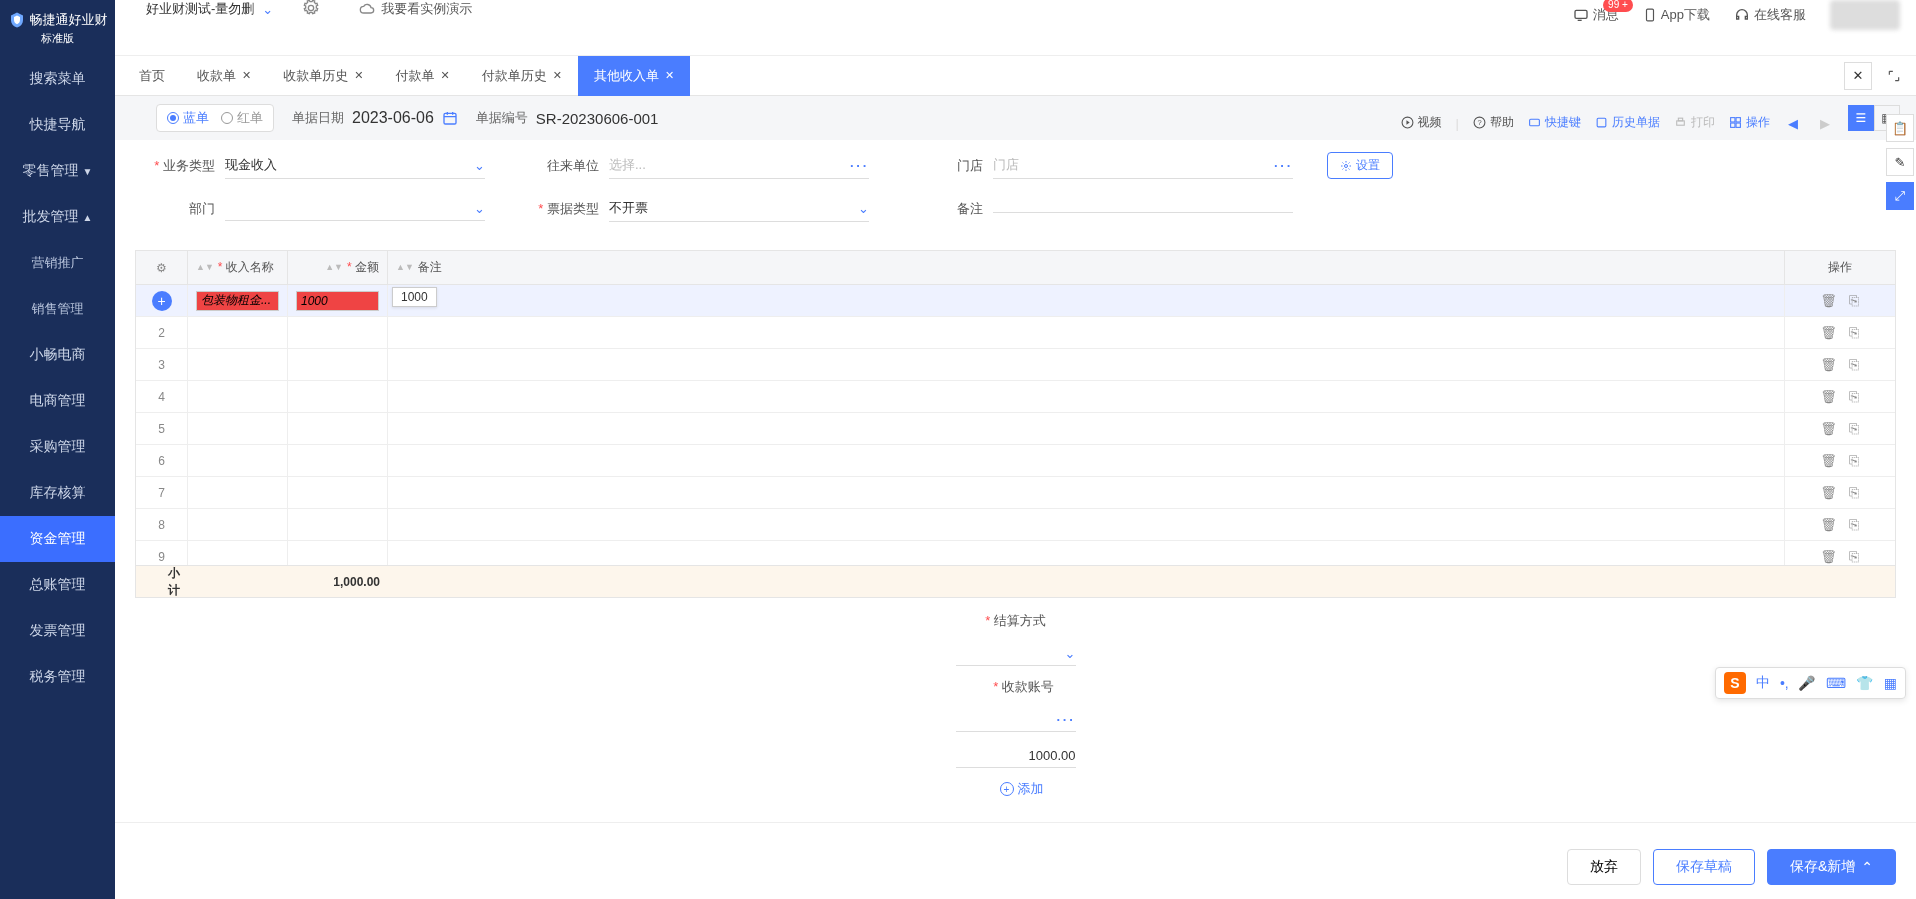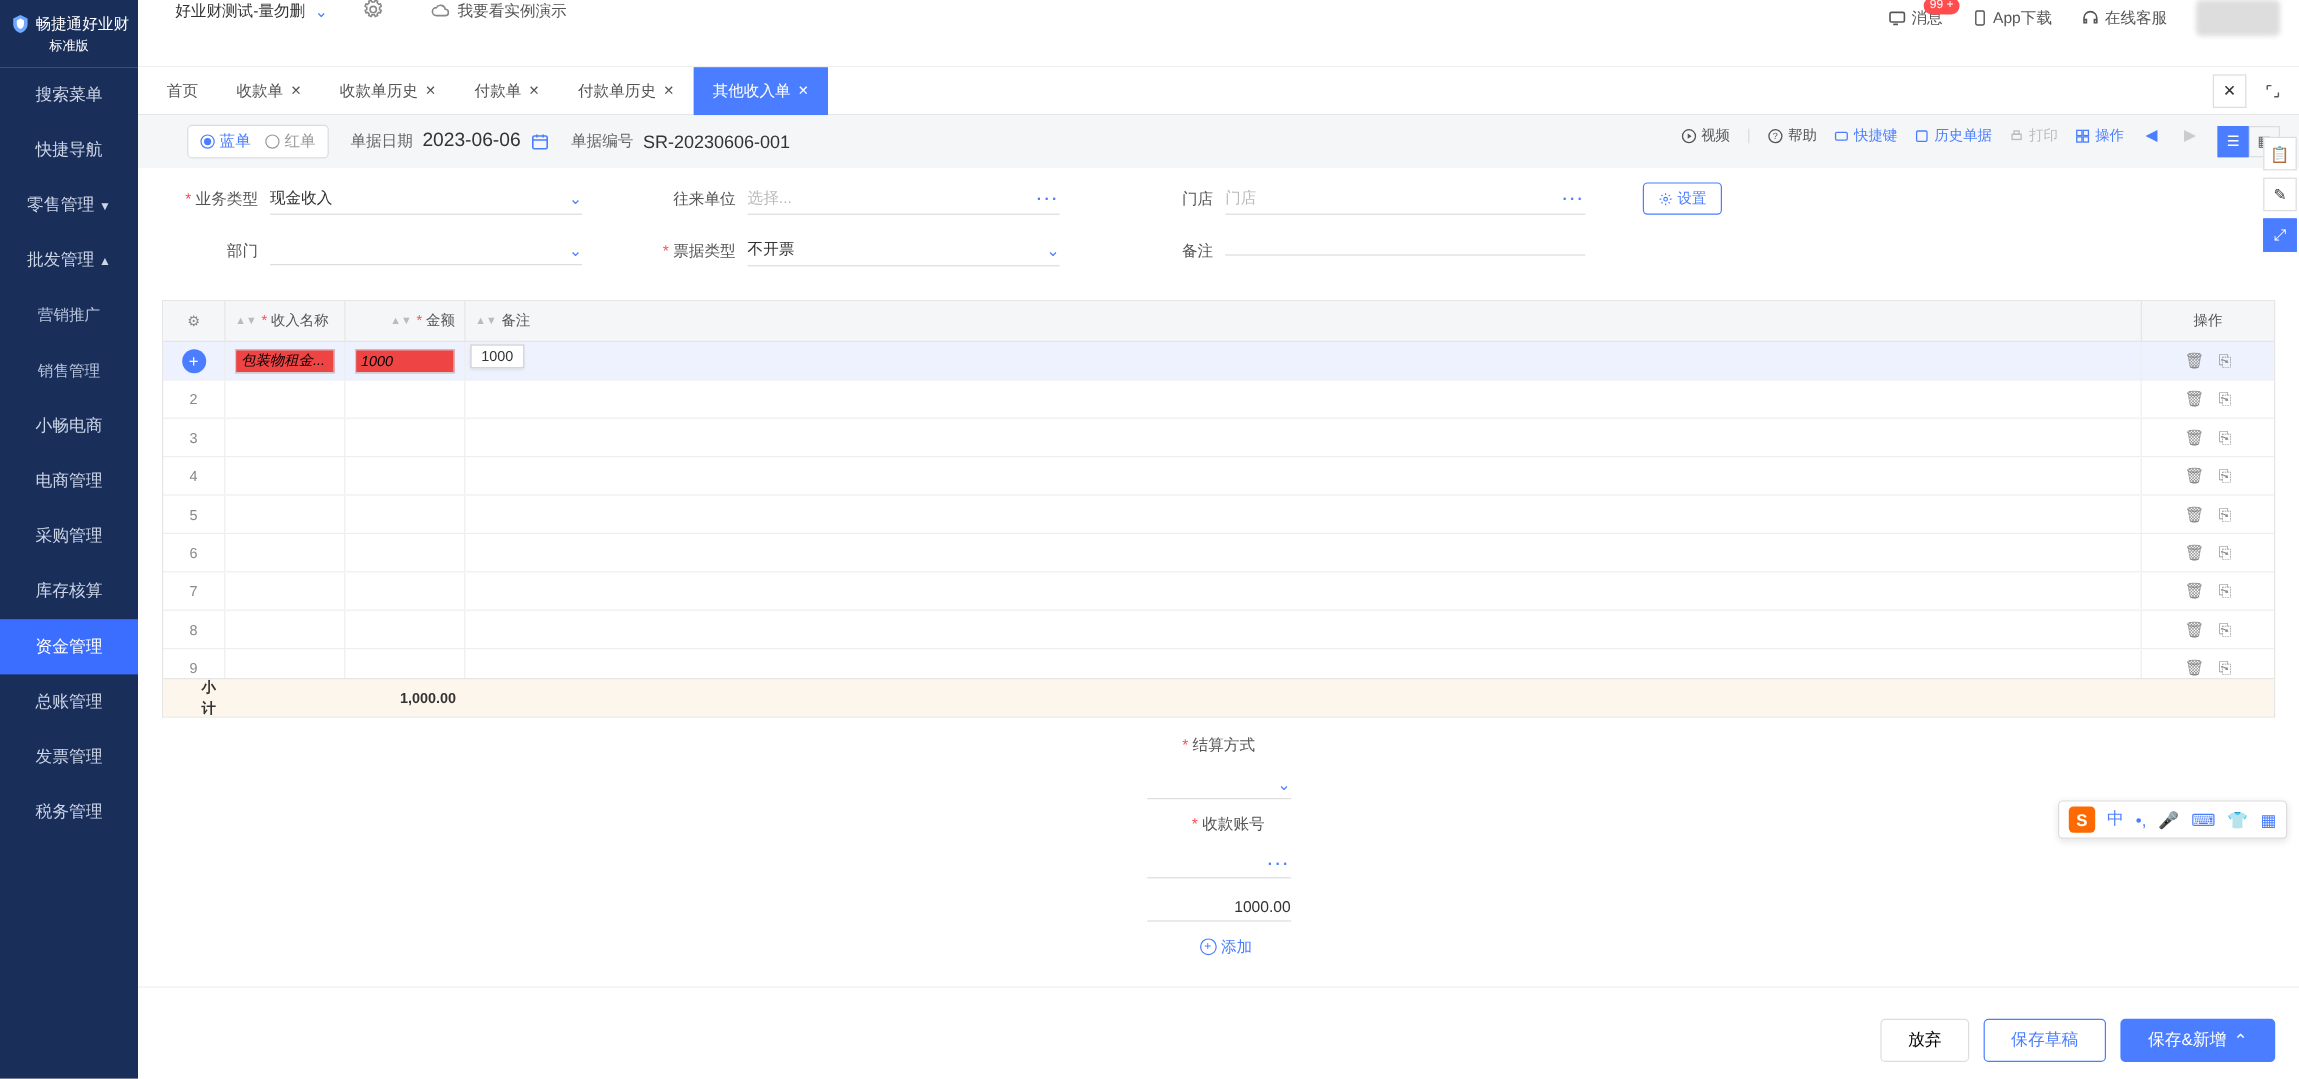--- a/index.html
+++ b/index.html
@@ -42,32 +42,32 @@
 .doc-toolbar { height:44px; background:#f5f6f8; display:flex; align-items:center; padding:0 16px; gap:18px; font-size:13px; }
 .radio-group { background:#fff; border:1px solid #ddd; border-radius:4px; padding:4px 10px; display:flex; gap:12px;margin-left:25px; }
 .radio-opt { display:flex; align-items:center; gap:4px; cursor:pointer; }
 .radio-dot { width:12px; height:12px; border:1px solid #999; border-radius:50%; display:inline-flex; align-items:center; justify-content:center; }
 .radio-dot.on { border-color:#4a7dff; }
 .radio-dot.on::after { content:""; width:6px; height:6px; background:#4a7dff; border-radius:50%; }
 .tb-field { display:flex; align-items:center; gap:8px; }
 .tb-field .lab { color:#666; }
 .tb-field .val { color:#333; }
 .cal-icon { color:#4a7dff; cursor:pointer; }
-.doc-actions { margin-left:auto; display:flex; align-items:flex-start; gap:14px; color:#555; }
+.doc-actions { margin-left:auto; display:flex; align-items:flex-end; gap:14px; color:#555; }
 .doc-actions .act { display:flex; align-items:center; gap:4px; cursor:pointer; font-size:12px; }
 .doc-actions .disabled { color:#bbb; }
 .arrow-btn { color:#4a7dff; cursor:pointer; padding:0 4px; }
 .arrow-btn.disabled { color:#ccc; }
 .view-toggle { display:flex; }
 .view-btn { width:26px; height:26px; border:1px solid #ddd; display:flex; align-items:center; justify-content:center; cursor:pointer; font-size:12px; }
 .view-btn.active { background:#4a7dff; color:#fff; border-color:#4a7dff; }
 
 
 .form-area { padding:12px 20px; }
-.form-row { display:flex; gap:48px; margin-bottom:16px; }
+.form-row { display:flex; gap:34px; margin-bottom:16px; }
 .form-field { display:flex; align-items:center; gap:10px; }
 .form-field .flab { width:80px; text-align:right; color:#555; }
 .req::before { content:"* "; color:#ff4d4f; }
 .finput { width:260px; border:none; border-bottom:1px solid #ddd; padding:4px 0; display:flex; align-items:center; justify-content:space-between; }
 .finput.wide { width:300px; }
 .finput .ph { color:#bbb; }
 .finput .chev { color:#4a7dff; cursor:pointer; }
 .finput .dots { color:#4a7dff; cursor:pointer; letter-spacing:2px; font-weight:bold; }
 .btn-setting { border:1px solid #4a7dff; color:#4a7dff; background:#fff; padding:4px 12px; border-radius:4px; cursor:pointer; display:flex; align-items:center; gap:4px; font-size:12px; }
 

